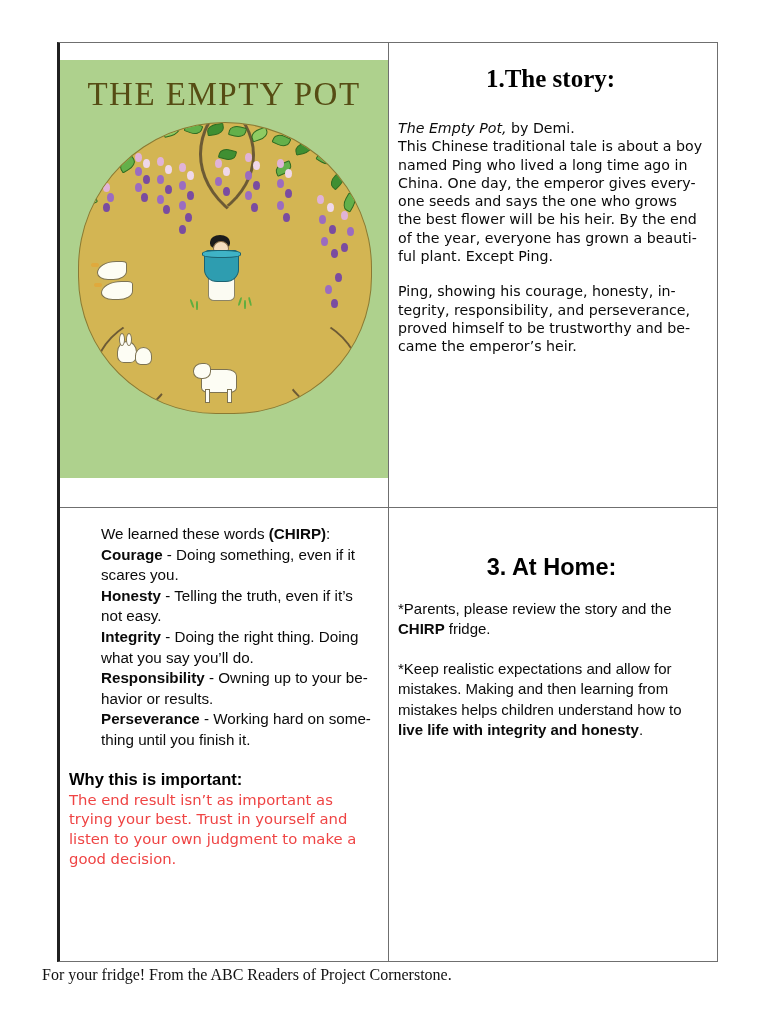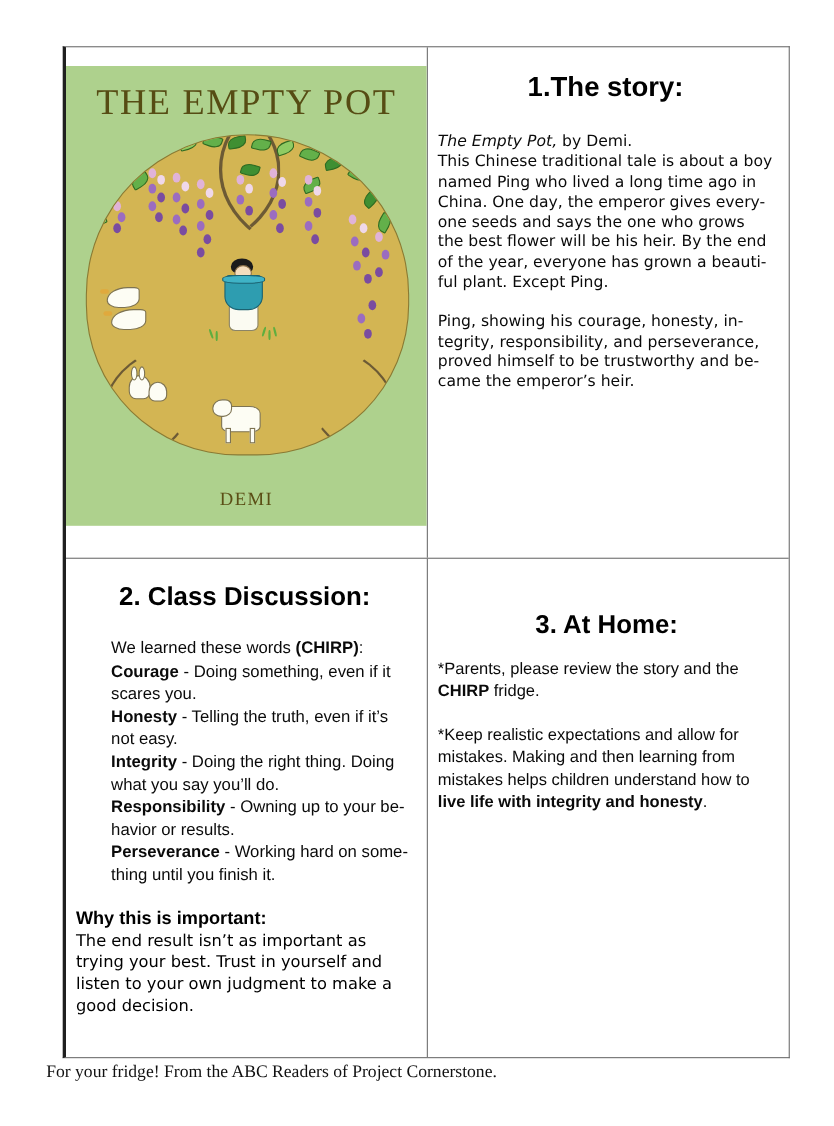--- a/index.html
+++ b/index.html
@@ -186,21 +186,21 @@
     background: #5fae3f;
     border-radius: 40%;
   }
 
   
   #story-pane {
     padding: 18px 14px 0 9px;
   }
   #story-heading {
     text-align: center;
-    font-family: Liberation Sans, sans-serif;
+    font-family: Liberation Serif, serif;
     font-weight: bold;
     font-size: 25px;
     color: #000;
     margin: 4px 0 26px 0;
   }
   .story-p {
     font-family: "DejaVu Sans", sans-serif;
     font-size: 14.2px;
     line-height: 18.3px;
     color: #0a0a0a;
@@ -234,21 +234,21 @@
     font-family: "Liberation Sans", sans-serif;
     font-weight: bold;
     font-size: 16.5px;
     color: #000;
     margin: 19px 0 0 0;
   }
   #why-body {
     font-family: "DejaVu Sans", sans-serif;
     font-size: 14.8px;
     line-height: 19.8px;
-    color: #000000;
+    color: #ef4444;
     margin: 1px 0 0 0;
   }
 
   
   #home-pane {
     padding: 16px 12px 0 9px;
   }
   #home-heading {
     text-align: center;
     font-family: "Liberation Sans", sans-serif;
@@ -394,41 +394,39 @@
               <div id="boy-pot"></div>
               <div id="boy-pot-rim"></div>
             </div>
             <div class="grass" style="left:112px; top:176px; transform:rotate(-20deg);"></div>
             <div class="grass" style="left:117px; top:178px;"></div>
             <div class="grass" style="left:160px; top:174px; transform:rotate(18deg);"></div>
             <div class="grass" style="left:165px; top:177px;"></div>
             <div class="grass" style="left:170px; top:174px; transform:rotate(-14deg);"></div>
           </div>
 
-          <div id="cover-author">DEMI</div>
         </div>
       </div>
 
       <div class="t-cell-right">
         <div id="story-pane">
           <div id="story-heading">1.The story:</div>
 
           <p class="story-p"><span class="ital">The Empty Pot,</span><span> by Demi.</span><br><span>This Chinese traditional tale is about a boy named Ping who lived a long time ago in China. One day, the emperor gives every-one seeds and says the one who grows the best flower will be his heir. By the end of the year, everyone has grown a beauti-ful plant. Except Ping.</span></p>
 
 
           <p class="story-p">Ping, showing his courage, honesty, in-tegrity, responsibility, and perseverance, proved himself to be trustworthy and be-came the emperor’s heir.</p>
         </div>
       </div>
     </div>
 
     <div class="t-row" id="row-bottom">
 
       <div class="t-cell-left">
         <div id="discussion-pane">
-          <div id="discussion-heading">2. Class Discussion:</div>
 
           <div class="disc-block">
             <span>We learned these words </span><b>(CHIRP)</b><span>:</span><br>
             <b>Courage</b><span> - Doing something, even if it scares you.</span><br>
             <b>Honesty</b><span> - Telling the truth, even if it’s not easy.</span><br>
             <b>Integrity</b><span> - Doing the right thing. Doing what you say you’ll do.</span><br>
             <b>Responsibility</b><span> - Owning up to your be-havior or results.</span><br>
             <b>Perseverance</b><span> - Working hard on some-thing until you finish it.</span>
           </div>
 

